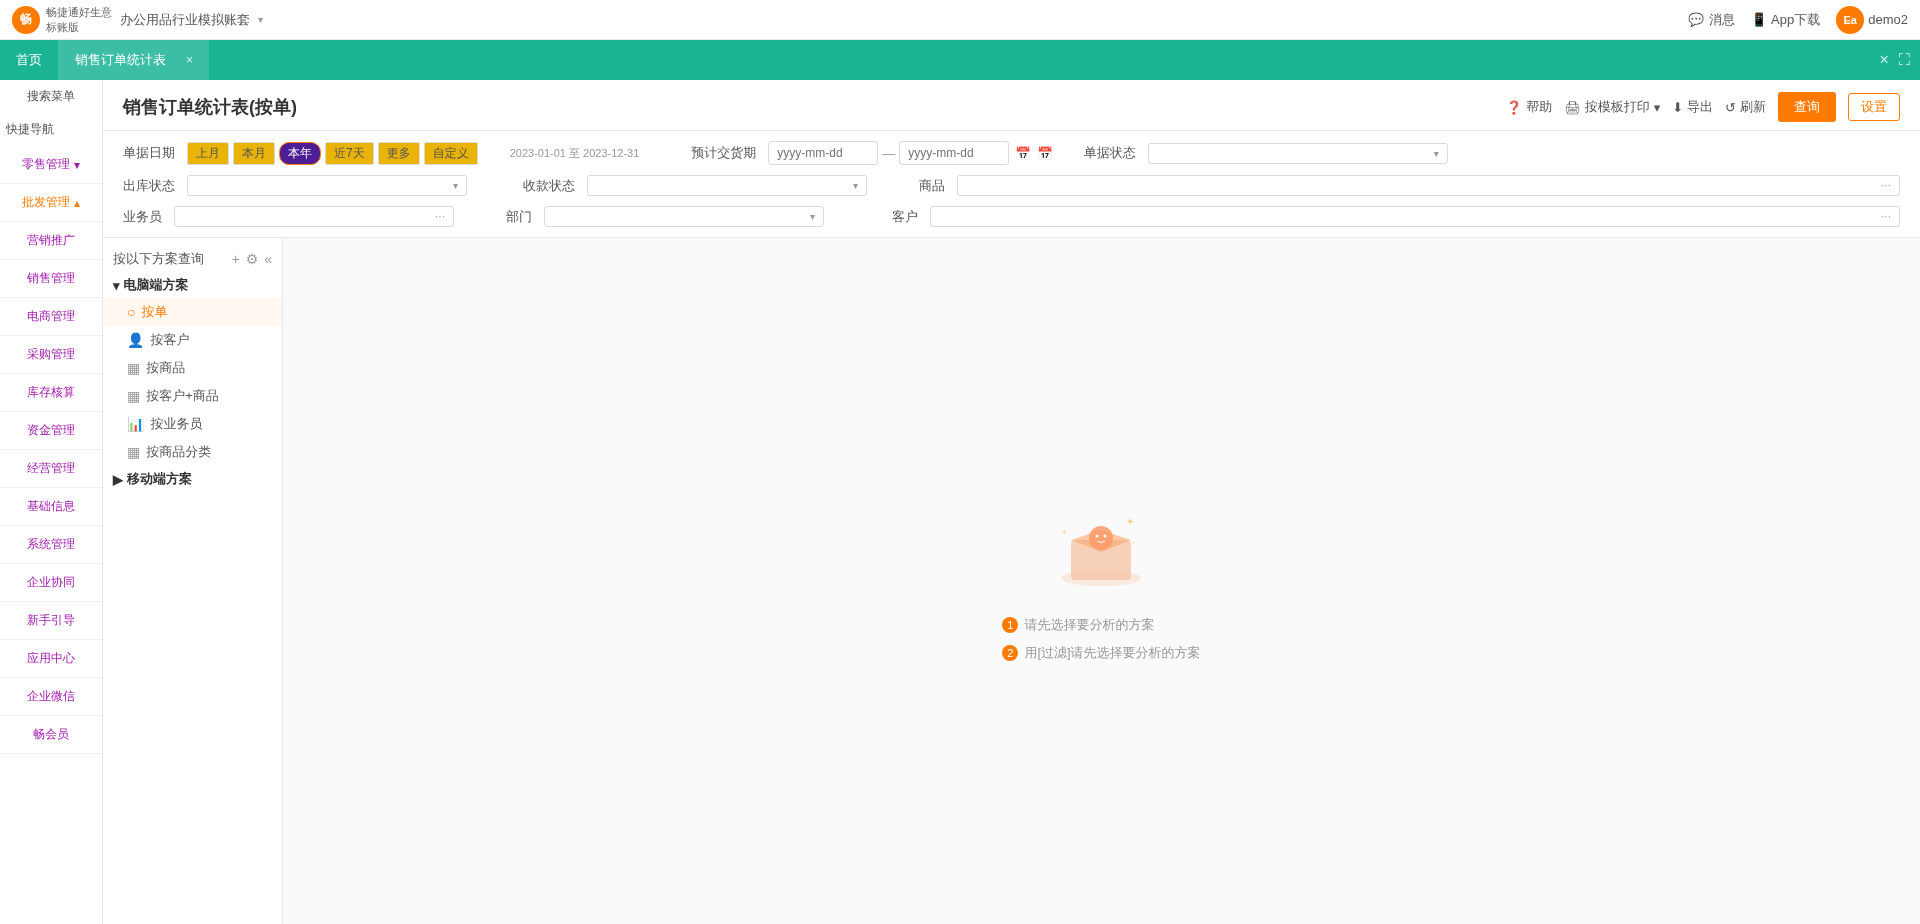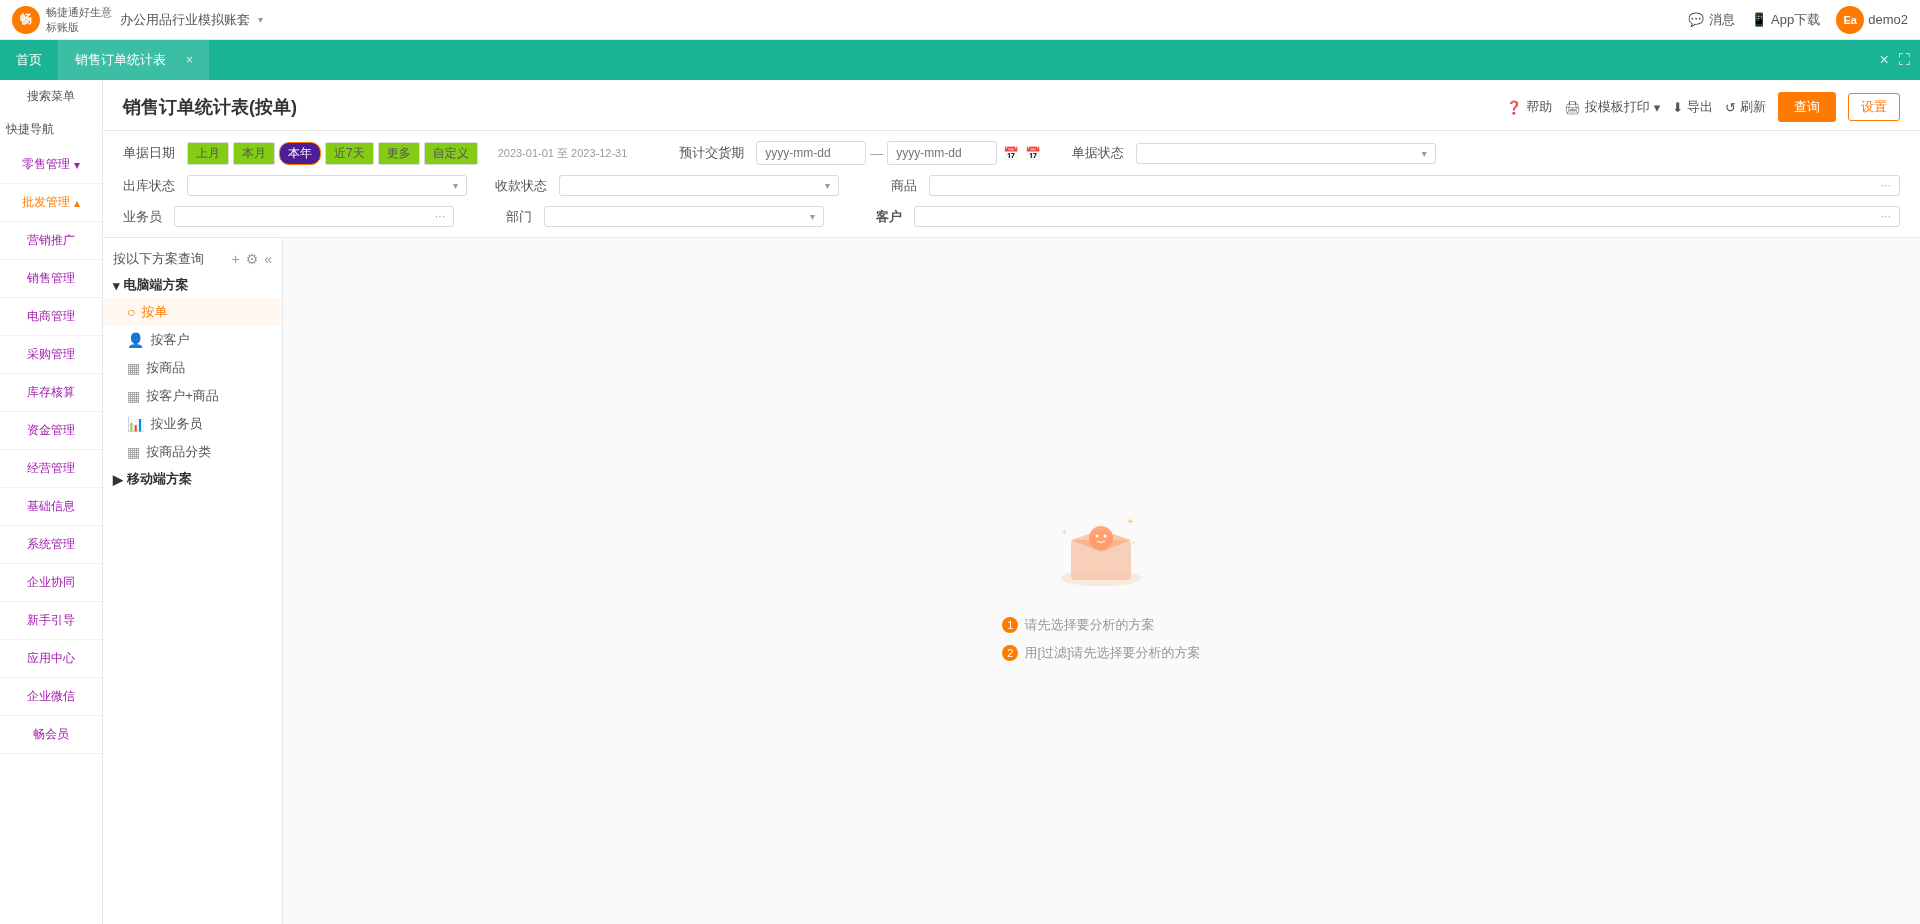--- a/index.html
+++ b/index.html
@@ -132,42 +132,42 @@
       padding: 10px 20px;
       border-bottom: 1px solid #e8e8e8;
     }
     .filter-row { display: flex; align-items: center; gap: 12px; margin-bottom: 10px; flex-wrap: wrap; }
     .filter-row:last-child { margin-bottom: 0; }
     .filter-label { color: #555; font-size: 13px; white-space: nowrap; }
     .date-btns { display: flex; align-items: center; gap: 4px; }
     .date-btn {
       padding: 2px 8px;
       border: 1px solid #d9d9d9;
-      background: #84cc16;
+      background: #eab308;
       border-radius: 2px;
       font-size: 12px;
       cursor: pointer;
       color: #555;
     }
     .date-btn.active {
       background: #4c1d95;
       color: #fff;
       border-color: #ff7a00;
       border-radius: 10px;
     }
     .date-input-group { display: flex; align-items: center; gap: 4px; }
     .date-input {
       border: 1px solid #d9d9d9;
       padding: 4px 8px;
       border-radius: 3px;
       font-size: 12px;
       width: 110px;
       color: #999;
     }
-    .date-range-text { font-size: 11px; color: #999; margin-left: 8px; }
+    .date-range-text { font-size: 11px; color: #999; margin-left: 20px; }
     .collapse-bar {
       text-align: center;
       padding: 6px 0;
       color: #ff7a00;
       font-size: 12px;
       cursor: pointer;
       background: #fff;
       border-bottom: 1px solid #e8e8e8;
     }
 
@@ -408,21 +408,21 @@
           <span class="arrow">▾</span>
         </div>
       </div>
 
       <div class="filter-row">
         <span class="filter-label">出库状态</span>
         <div class="select-with-dropdown" style="min-width:280px;">
           <span class="arrow">▾</span>
         </div>
 
-        <span class="filter-label" style="margin-left:16px;font-family:Liberation Serif, serif;">收款状态</span>
+        <span class="filter-label" style="margin-left:44px;font-family:Liberation Serif, serif;">收款状态</span>
         <div class="select-with-dropdown" style="min-width:280px;">
           <span class="arrow">▾</span>
         </div>
 
         <span class="filter-label" style="margin-left:40px;">商品</span>
         <div class="select-with-dropdown" style="min-width:280px; flex:1;">
           <span class="ellipsis-btn">···</span>
         </div>
       </div>
 
@@ -430,21 +430,21 @@
         <span class="filter-label">业务员</span>
         <div class="select-with-dropdown" style="min-width:280px;">
           <span class="ellipsis-btn">···</span>
         </div>
 
         <span class="filter-label" style="margin-left:40px;">部门</span>
         <div class="select-with-dropdown" style="min-width:280px;">
           <span class="arrow">▾</span>
         </div>
 
-        <span class="filter-label" style="margin-left:40px;font-weight:bold;">客户</span>
+        <span class="filter-label" style="margin-left:56px;">客户</span>
         <div class="select-with-dropdown" style="min-width:280px; flex:1;">
           <span class="ellipsis-btn">···</span>
         </div>
       </div>
     </div>
 
 
     <div class="body-layout">
 
       <div class="scheme-panel">

